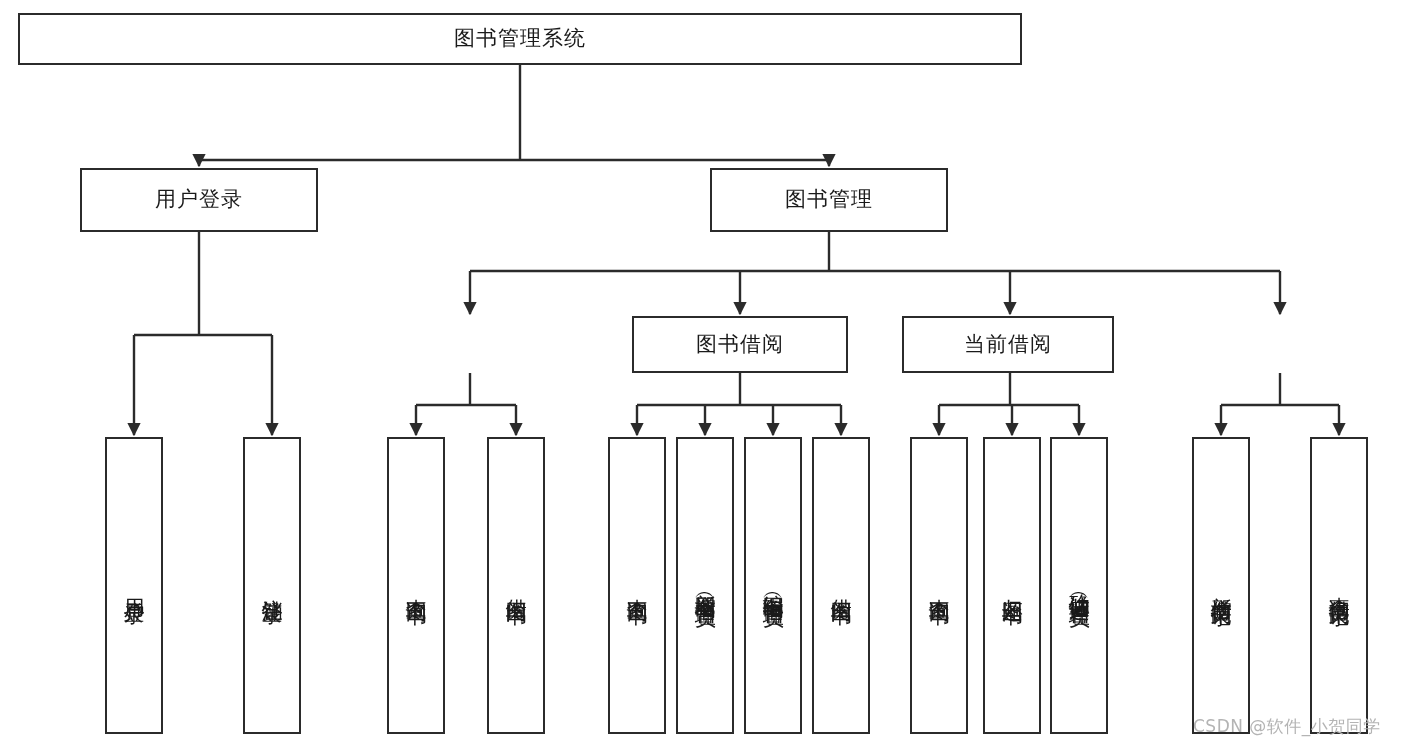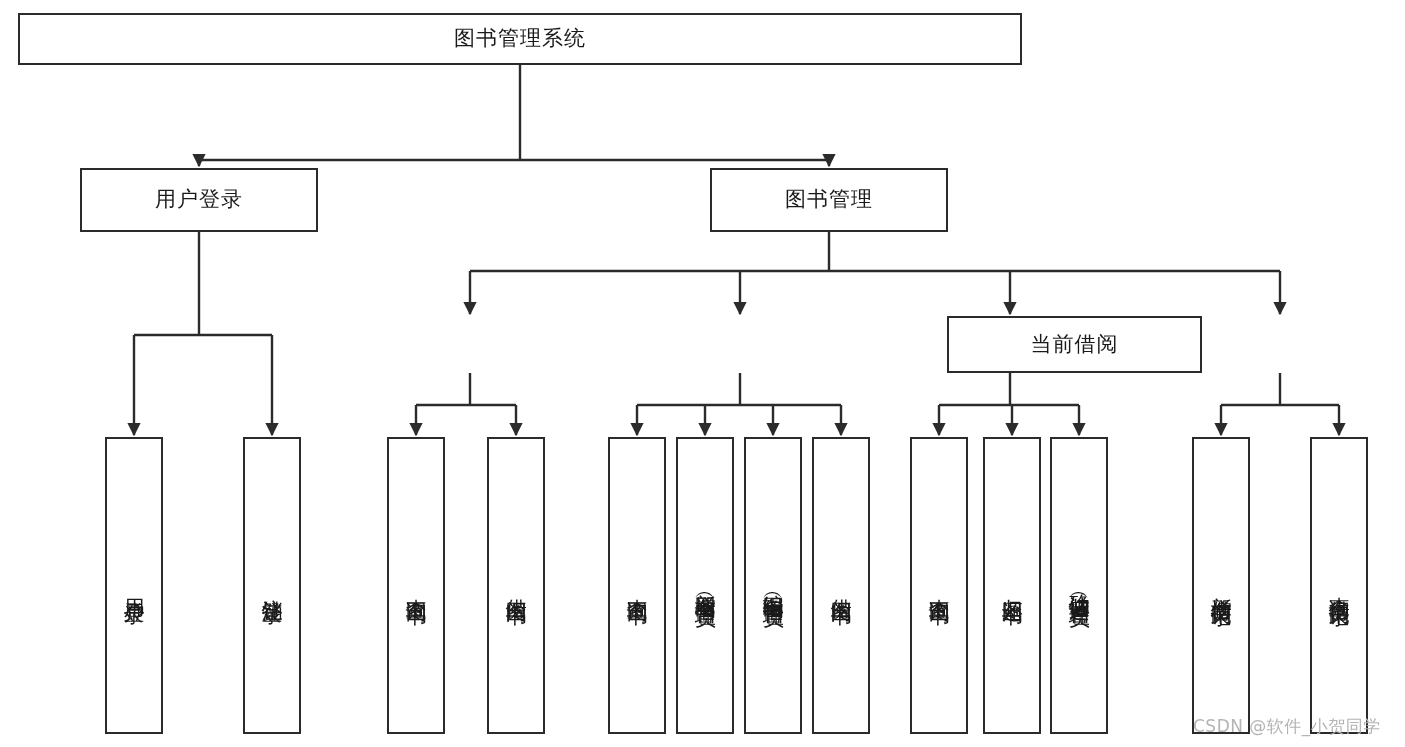--- a/index.html
+++ b/index.html
@@ -123,21 +123,24 @@
     <span>图书管理系统</span>
   </div>
 
   <div class="node horiz" style="left: 80px; top: 168px; width: 238px; height: 64px;">
     <span>用户登录</span>
   </div>
   <div class="node horiz" style="left: 710px; top: 168px; width: 238px; height: 64px;">
     <span>图书管理</span>
   </div>
 
-  <div class="node horiz" style="left: 947px; top: 316px; width: 255px; height: 57px;">
+  <div class="node horiz" style="left: 632px; top: 316px; width: 216px; height: 57px;">
+    <span>图书借阅</span>
+  </div>
+  <div class="node horiz" style="left: 902px; top: 316px; width: 212px; height: 57px;">
     <span>当前借阅</span>
   </div>
 
   <div class="node vert" style="left: 105px; top: 437px; width: 58px; height: 297px;">
     <span class="vlabel">用户登录</span>
   </div>
   <div class="node vert" style="left: 243px; top: 437px; width: 58px; height: 297px;">
     <span class="vlabel">注销登录</span>
   </div>
   <div class="node vert" style="left: 387px; top: 437px; width: 58px; height: 297px;">

